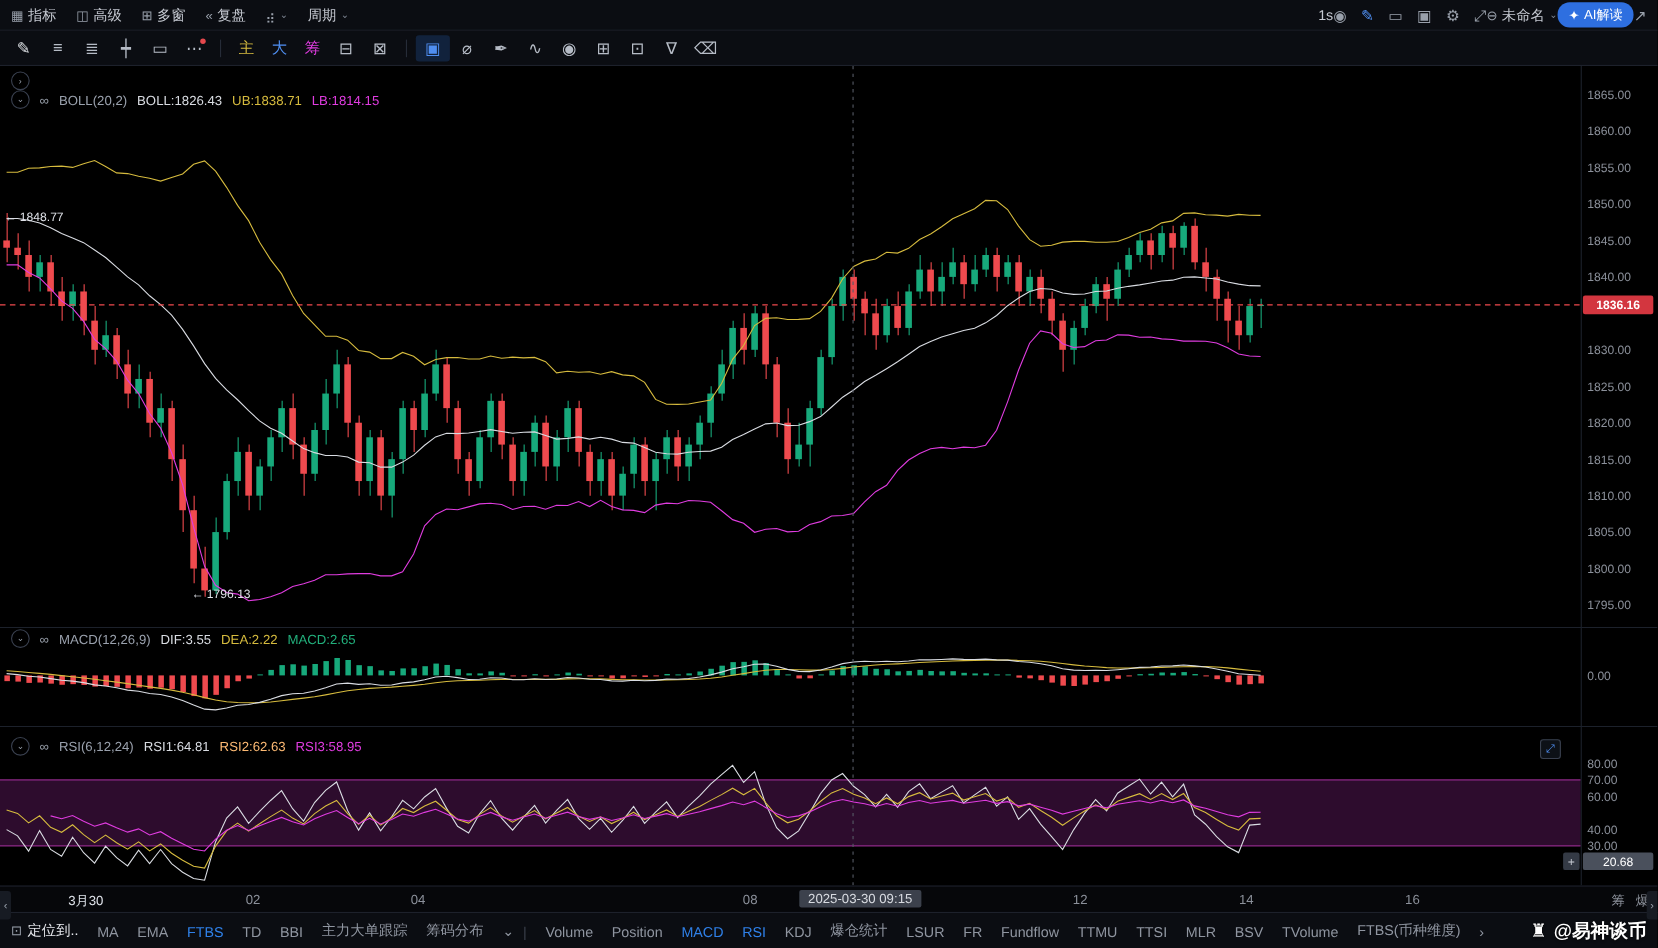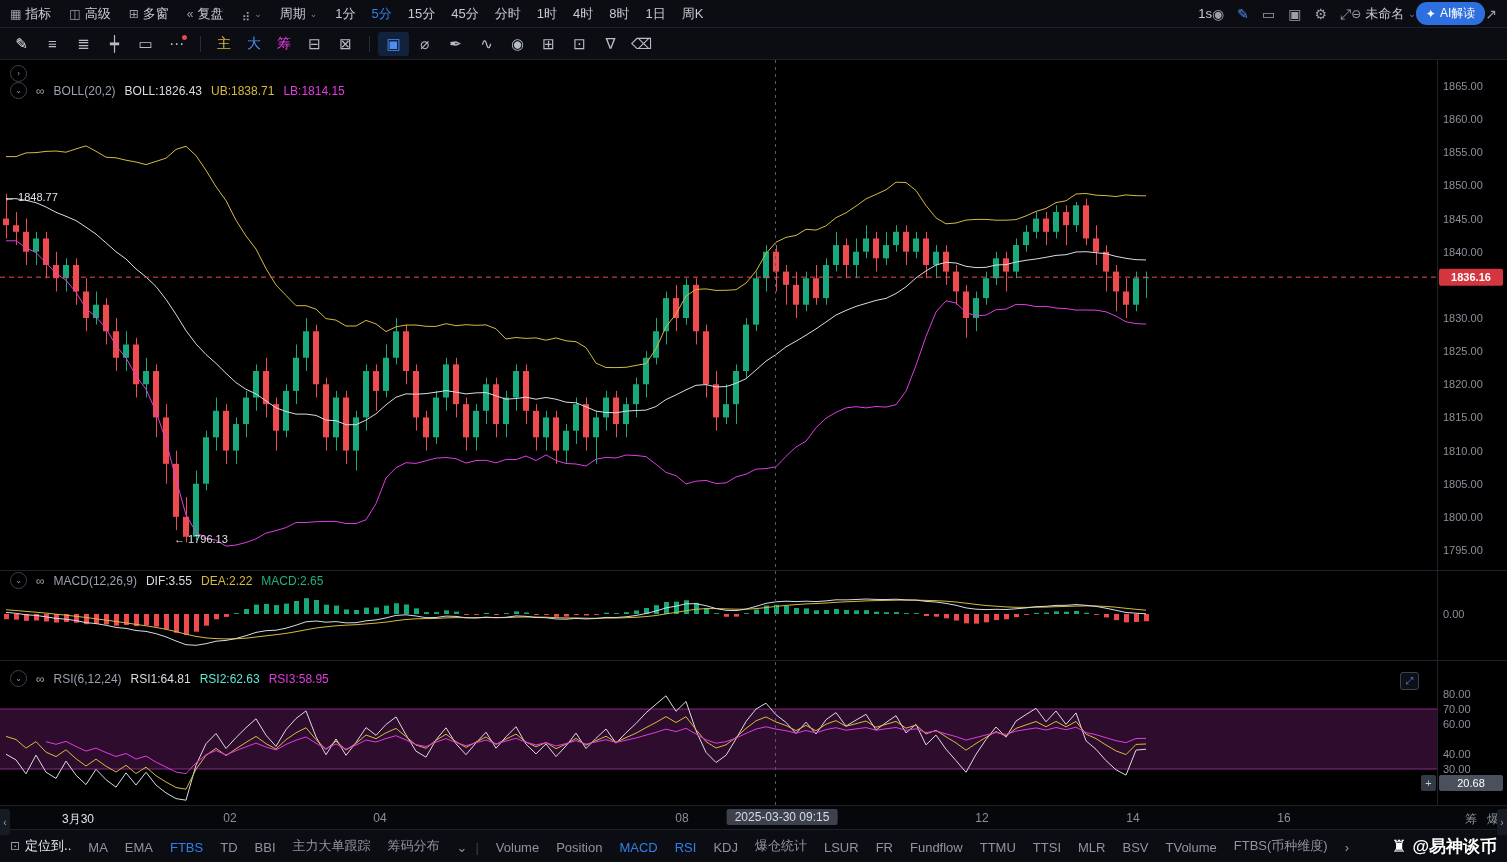--- a/index.html
+++ b/index.html
@@ -67,32 +67,20 @@
           <span class="ic">«</span>
           <span>复盘</span>
         </span>
         <span class="tb-item">
           <span class="ic">⣴</span>
           <span class="chev">⌄</span>
         </span>
         <span class="tb-item">
           <span>周期</span>
           <span class="chev">⌄</span>
-        </span>
-        <span class="tfwrap">
-          <span class="tf">1分</span>
-          <span class="tf active">5分</span>
-          <span class="tf">15分</span>
-          <span class="tf">45分</span>
-          <span class="tf">分时</span>
-          <span class="tf">1时</span>
-          <span class="tf">4时</span>
-          <span class="tf">8时</span>
-          <span class="tf">1日</span>
-          <span class="tf">周K</span>
         </span>
       </div>
     <div class="tb-right">
       <span class="tb-item">
         <span>1s</span>
       </span>
       <span id="tb-right-icons" style="display:flex;gap:13px;align-items:center;">
           <span class="ic" style="font-size: 14px;">◉</span>
           <span class="ic" style="font-size: 14px; color: rgb(79, 142, 240);">✎</span>
           <span class="ic" style="font-size: 14px;">▭</span>
@@ -549,21 +537,21 @@
       <span class="ind-val" style="color: rgb(217, 220, 226);">DIF:3.55</span>
       <span class="ind-val" style="color: rgb(214, 187, 62);">DEA:2.22</span>
       <span class="ind-val" style="color: rgb(34, 176, 124);">MACD:2.65</span>
     </div>
 
     <div class="ind-header" style="top:610px;">
       <span class="circ">⌄</span>
       <span class="ic">∞</span>
       <span class="ind-title">RSI(6,12,24)</span>
       <span class="ind-val" style="color: rgb(217, 220, 226);">RSI1:64.81</span>
-      <span class="ind-val" style="color: #5eead4;">RSI2:62.63</span>
+      <span class="ind-val" style="color: #fdba74;">RSI2:62.63</span>
       <span class="ind-val" style="color: rgb(224, 60, 224);">RSI3:58.95</span>
     </div>
 
     <div class="panel-expand">⤢</div>
     <div class="edge-tab left">‹</div>
     <div class="edge-tab right">›</div>
   </div>
 
   <div class="timeaxis" id="timeaxis">
     <span class="time-badge" id="time-badge" style="left: 782px;">2025-03-30 09:15</span>

